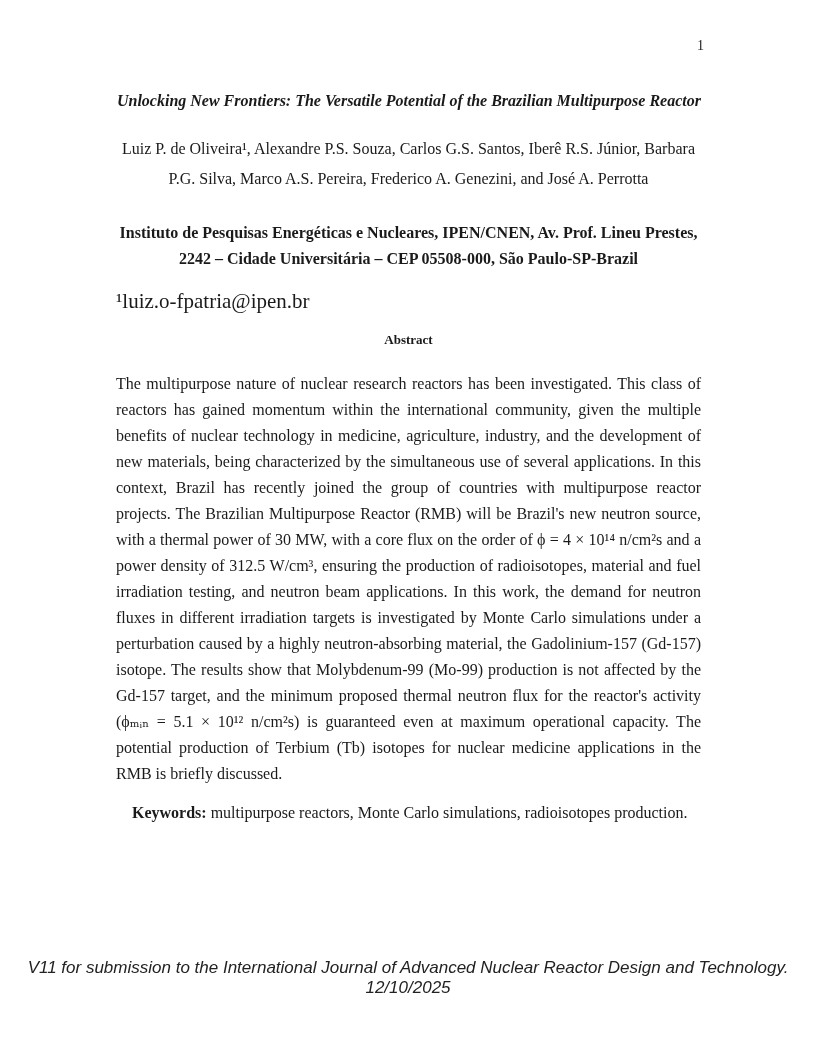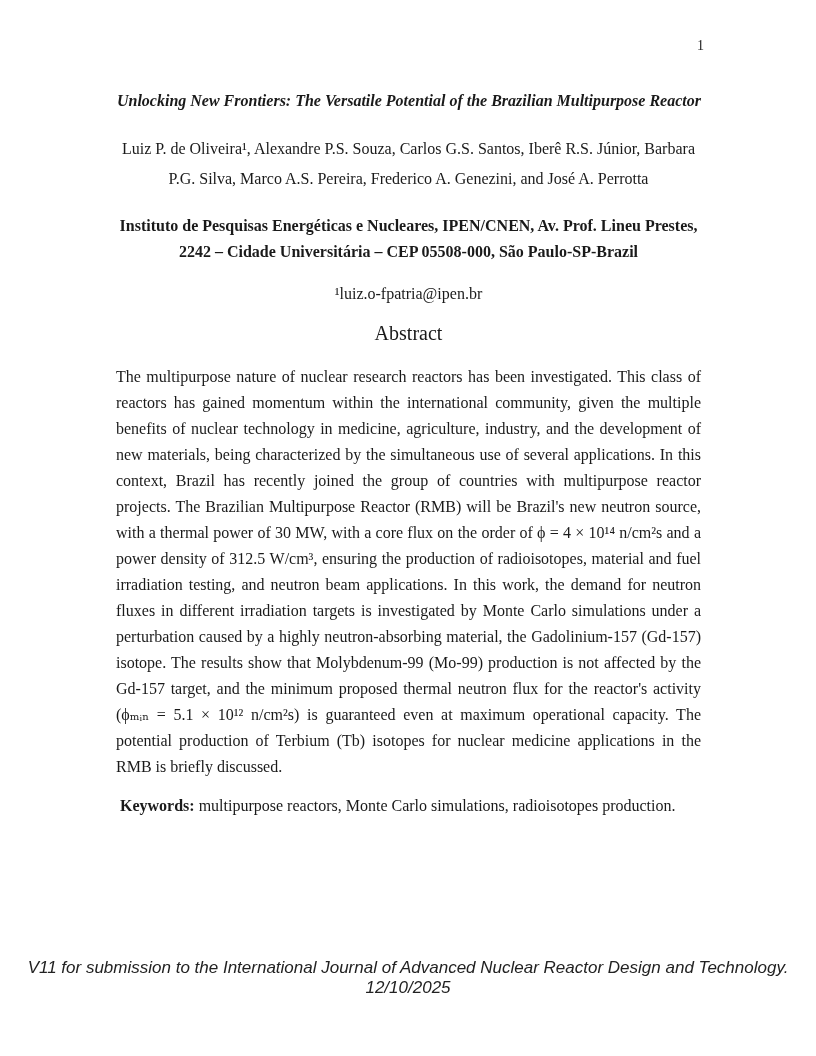--- a/index.html
+++ b/index.html
@@ -38,47 +38,46 @@
     line-height: 26px;
     font-style: italic;
   }
   .authors {
     margin: 20px 0 0 0;
     text-align: center;
     font-size: 16px;
     line-height: 30px;
   }
   .affiliation {
-    margin: 19px 0 0 0;
+    margin: 26px 0 0 0;
     text-align: center;
     font-weight: bold;
     font-size: 16px;
     line-height: 26px;
   }
   .email {
     margin: 21px 0 0 0;
-    text-align: center;
-    font-size: 16px;
+    font-size: 21px;
     line-height: 16px;
   }
   .abstract-heading {
     margin: 23px 0 0 0;
     text-align: center;
-    font-weight: normal;
-    font-size: 20px;
+    font-weight: bold;
+    font-size: 13px;
     line-height: 16px;
   }
   .abstract-text {
     margin: 23px 0 0 0;
     text-align: justify;
     font-size: 16px;
     line-height: 26px;
   }
   .keywords {
-    margin: 13px 0 0 4px;
+    margin: 13px 0 0 16px;
     text-align: left;
     font-size: 16px;
     line-height: 26px;
   }
   .keywords .kw-label {
     font-weight: bold;
   }
   .footer-note {
     position: absolute;
     bottom: 58px;

